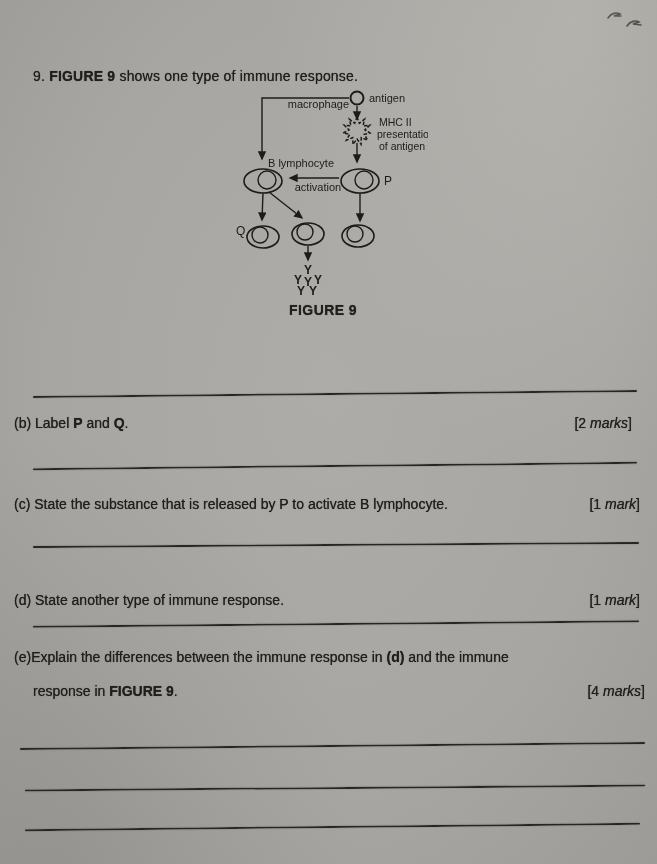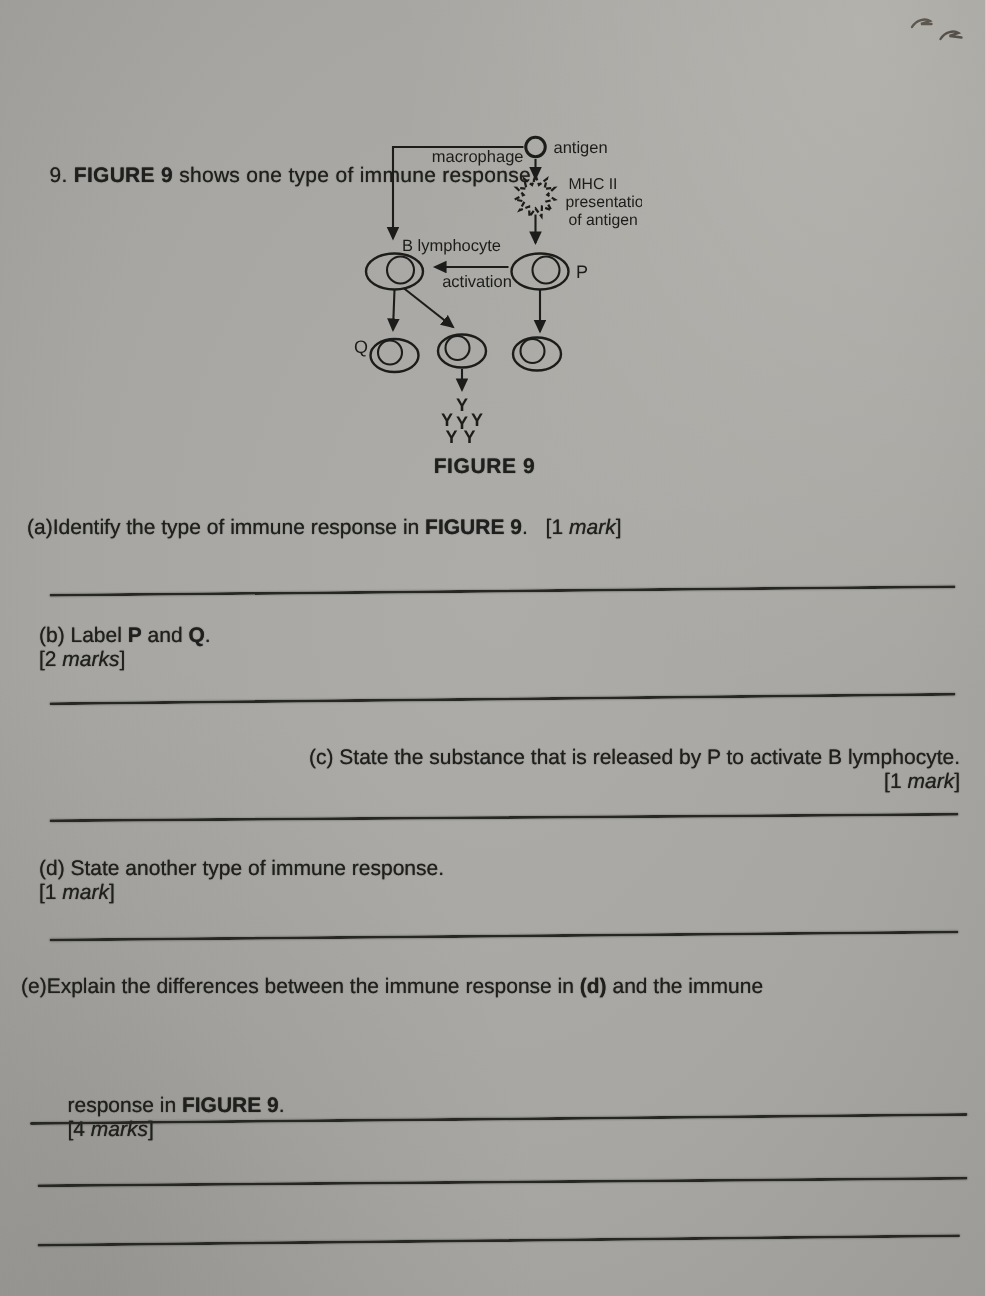--- a/index.html
+++ b/index.html
@@ -10,21 +10,21 @@
     font-family:"Liberation Sans",sans-serif;
     background:
       radial-gradient(ellipse at 88% 2%, rgba(193,191,185,.55) 0%, rgba(193,191,185,0) 38%),
       radial-gradient(ellipse at 10% 100%, rgba(120,119,115,.25) 0%, rgba(120,119,115,0) 35%),
       radial-gradient(ellipse at 50% 45%, #adaca8 0%, #a7a6a2 60%, #9c9b97 100%);
     color:#1f1f1d;
   }
   .txt{ text-shadow:0 0 .7px rgba(32,32,30,.9); }
   .abs{ position:absolute; }
   .title{ font-size:14px; letter-spacing:.2px; }
-  .qrow{ font-size:14px; display:flex; justify-content:space-between; align-items:baseline;flex-direction:column; }
+  .qrow{ font-size:14px; display:flex; justify-content:space-between; align-items:baseline; }
   .qline{ font-size:14px; }
   b{ font-weight:bold; }
   .marks .w{ font-style:italic; }
   .marks{ white-space:nowrap;margin-left:12px; }
   .ansline{
     position:absolute; height:0;
     border-top:2px solid #262622;
     border-radius:2px;
     box-shadow:0 0 1px rgba(30,30,28,.6);
   }
@@ -34,21 +34,21 @@
 </head>
 <body>
 
 <div class="page">
 
   <svg class="abs" style="left:598px;top:6px;" width="56" height="30" viewBox="0 0 56 30">
     <path d="M10,12 C13,7 19,6 22,8 L16,10 L23,10" fill="none" stroke="#5c584f" stroke-width="1.6" stroke-linecap="round"></path>
     <path d="M29,20 C32,15 38,14 41,16 L35,18 L43,19" fill="none" stroke="#55514a" stroke-width="1.6" stroke-linecap="round"></path>
   </svg>
 
-  <div class="abs txt title" style="left:33px;top:68px;margin-top:40px;">
+  <div class="abs txt title" style="left:33px;top:68px;">
     <span>9.</span><span> </span><b>FIGURE 9</b><span> shows one type of immune response.</span>
   </div>
 
   <svg class="abs" style="left:228px;top:86px;" width="200" height="216" viewBox="0 0 200 216">
     <defs>
       <marker id="ah" markerWidth="8" markerHeight="8" refX="5.5" refY="3" orient="auto">
         <path d="M0,0 L6.5,3 L0,6 z" fill="#1c1c1a"></path>
       </marker>
     </defs>
 
@@ -104,47 +104,44 @@
       <text x="70" y="198">Y</text>
       <text x="80" y="200">Y</text>
       <text x="90" y="198">Y</text>
       <text x="73" y="209">Y</text>
       <text x="85" y="209">Y</text>
     </g>
   </svg>
 
   <div class="abs txt caption" style="left:228px;top:302px;width:190px;">FIGURE 9</div>
 
-  <div class="abs txt qline" style="left:18px;top:343px;">
-    <span>(a)</span><span>Identify the type of immune response in </span><b>FIGURE 9</b><span>. </span><span class="marks" style="margin-left:8px;"><span>[1 </span><span class="w">mark</span><span>]</span></span>
-  </div>
   <div class="ansline" style="left:33px;top:393px;width:604px;transform:rotate(-0.55deg);"></div>
 
   <div class="abs txt qrow" style="left:14px;top:415px;width:618px;">
     <span><span>(b) </span><span>Label </span><b>P</b><span> and </span><b>Q</b><span>.</span></span>
     <span class="marks"><span>[2 </span><span class="w">marks</span><span>]</span></span>
   </div>
   <div class="ansline" style="left:33px;top:465px;width:604px;transform:rotate(-0.6deg);"></div>
 
   <div class="abs txt qrow" style="left:14px;top:496px;width:626px;align-items:flex-end;">
     <span><span>(c) </span><span>State the substance that is released by P to activate B lymphocyte.</span></span>
     <span class="marks"><span>[1 </span><span class="w">mark</span><span>]</span></span>
   </div>
   <div class="ansline" style="left:33px;top:544px;width:606px;transform:rotate(-0.4deg);"></div>
 
-  <div class="abs txt qrow" style="left:14px;top:570px;width:626px;">
+  <div class="abs txt qrow" style="left:14px;top:592px;width:626px;">
     <span><span>(d) </span><span>State another type of immune response.</span></span>
     <span class="marks"><span>[1 </span><span class="w">mark</span><span>]</span></span>
   </div>
   <div class="ansline" style="left:33px;top:623px;width:606px;transform:rotate(-0.5deg);"></div>
 
   <div class="abs txt qline" style="left:14px;top:649px;text-align:center;">
     <span>(e)</span><span>Explain the differences between the immune response in </span><b>(d)</b><span> and the immune</span>
   </div>
-  <div class="abs txt qrow" style="left:33px;top:728px;width:612px;">
+  <div class="abs txt qrow" style="left:33px;top:683px;width:612px;">
     <span><span>response in </span><b>FIGURE 9</b><span>.</span></span>
     <span class="marks"><span>[4 </span><span class="w">marks</span><span>]</span></span>
   </div>
 
   <div class="ansline" style="left:20px;top:745px;width:625px;transform:rotate(-0.55deg);"></div>
   <div class="ansline" style="left:25px;top:787px;width:620px;transform:rotate(-0.45deg);"></div>
   <div class="ansline" style="left:25px;top:826px;width:615px;transform:rotate(-0.6deg);"></div>
 
 </div>
 

